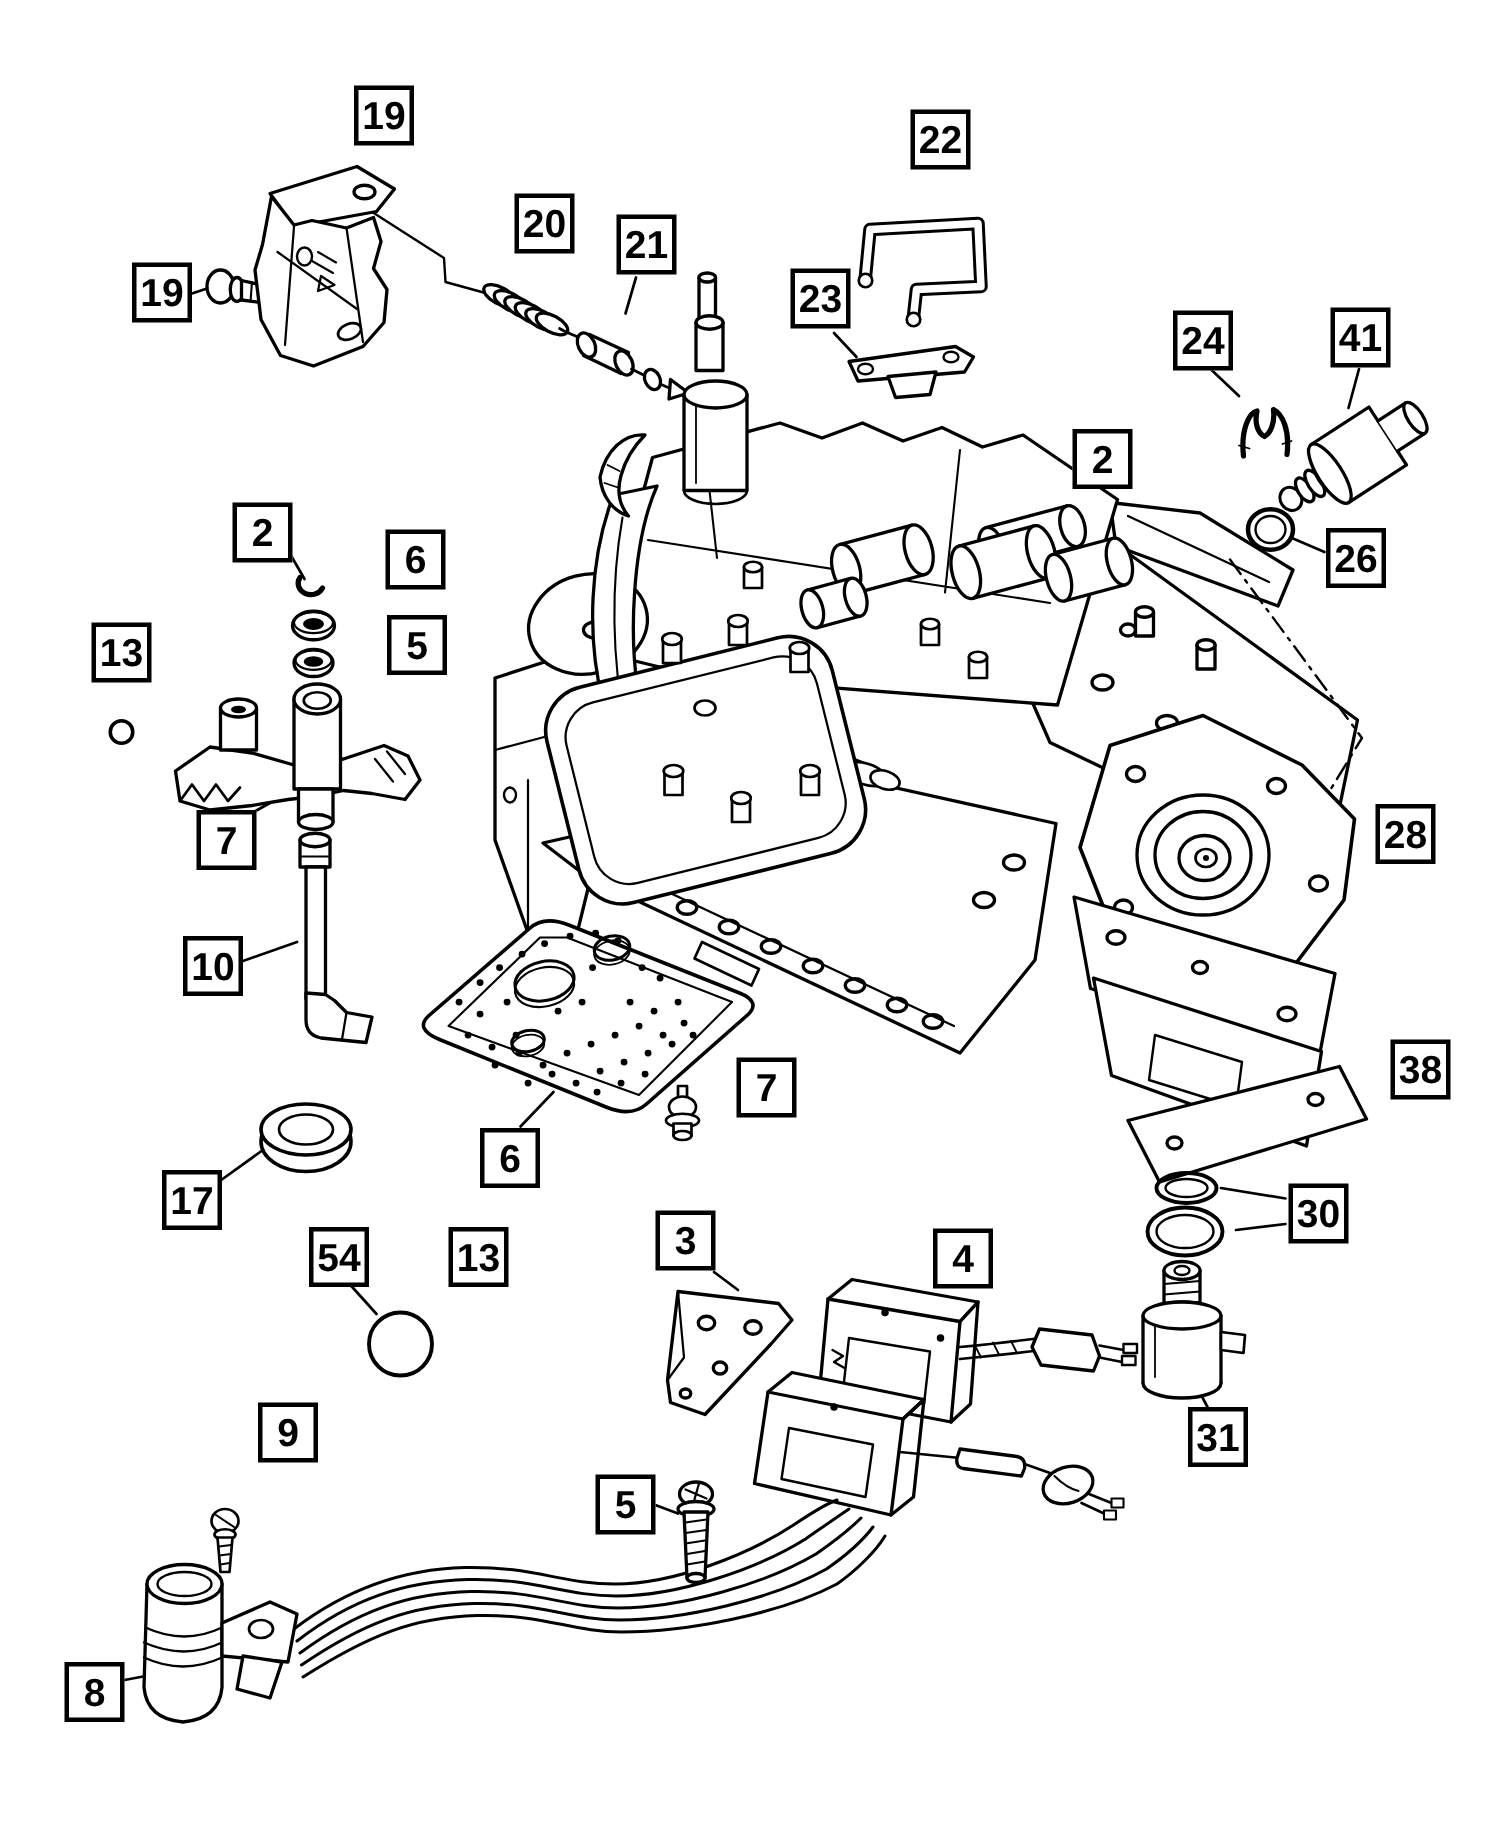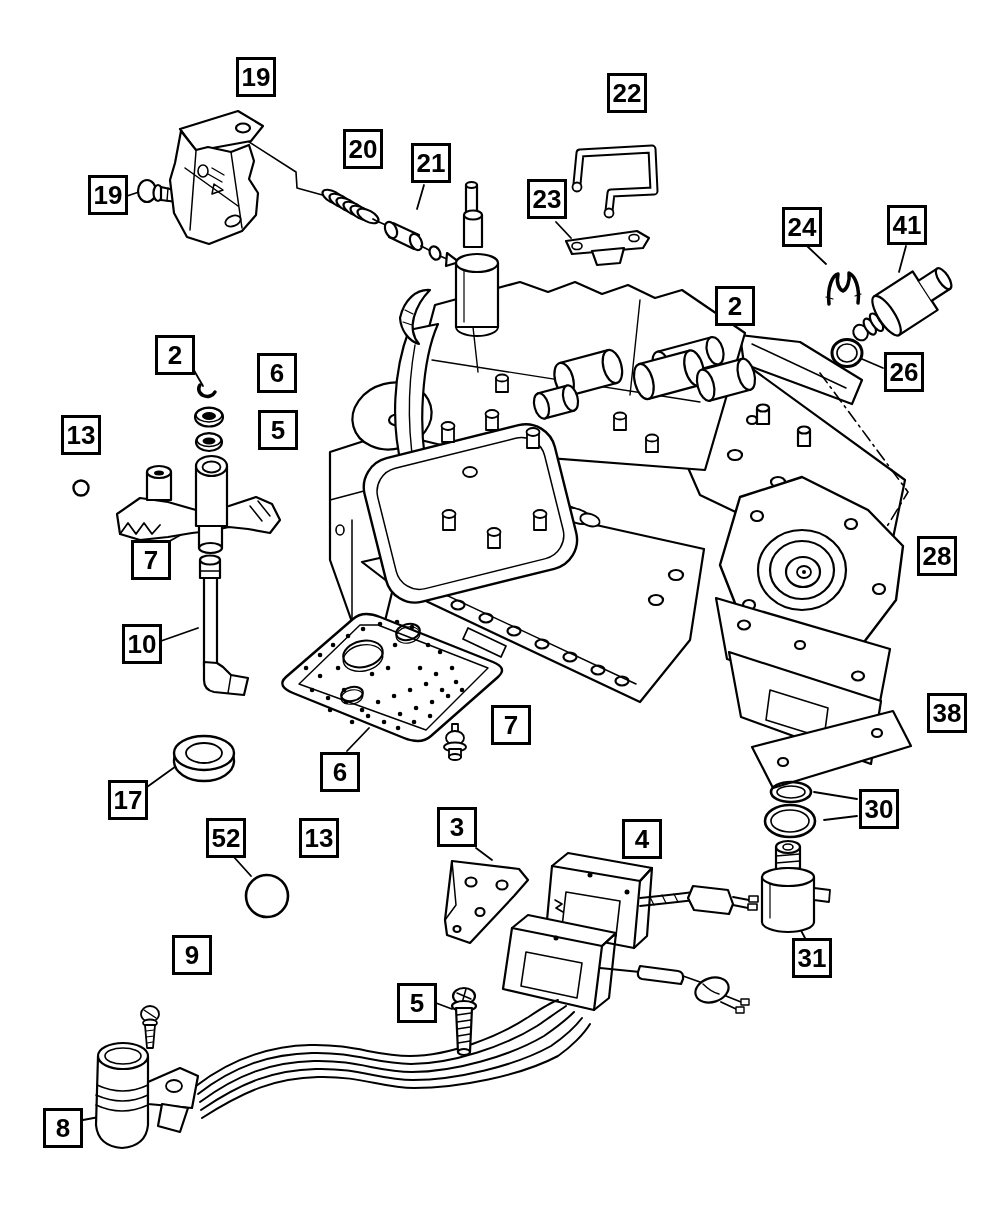--- a/index.html
+++ b/index.html
@@ -424,21 +424,21 @@
   <div class="callout" style="left:257px;top:353px">6</div>
   <div class="callout" style="left:61px;top:415px">13</div>
   <div class="callout" style="left:258px;top:410px">5</div>
   <div class="callout" style="left:131px;top:540px">7</div>
   <div class="callout" style="left:122px;top:624px">10</div>
   <div class="callout" style="left:917px;top:536px">28</div>
   <div class="callout" style="left:927px;top:693px">38</div>
   <div class="callout" style="left:108px;top:780px">17</div>
   <div class="callout" style="left:320px;top:752px">6</div>
   <div class="callout" style="left:491px;top:705px">7</div>
-  <div class="callout" style="left:206px;top:818px">52</div>
+  <div class="callout" style="left:206px;top:818px">54</div>
   <div class="callout" style="left:299px;top:818px">13</div>
   <div class="callout" style="left:172px;top:935px">9</div>
   <div class="callout" style="left:437px;top:807px">3</div>
   <div class="callout" style="left:622px;top:819px">4</div>
   <div class="callout" style="left:397px;top:983px">5</div>
   <div class="callout" style="left:859px;top:789px">30</div>
   <div class="callout" style="left:792px;top:938px">31</div>
   <div class="callout" style="left:43px;top:1108px">8</div>
 </div>
 

